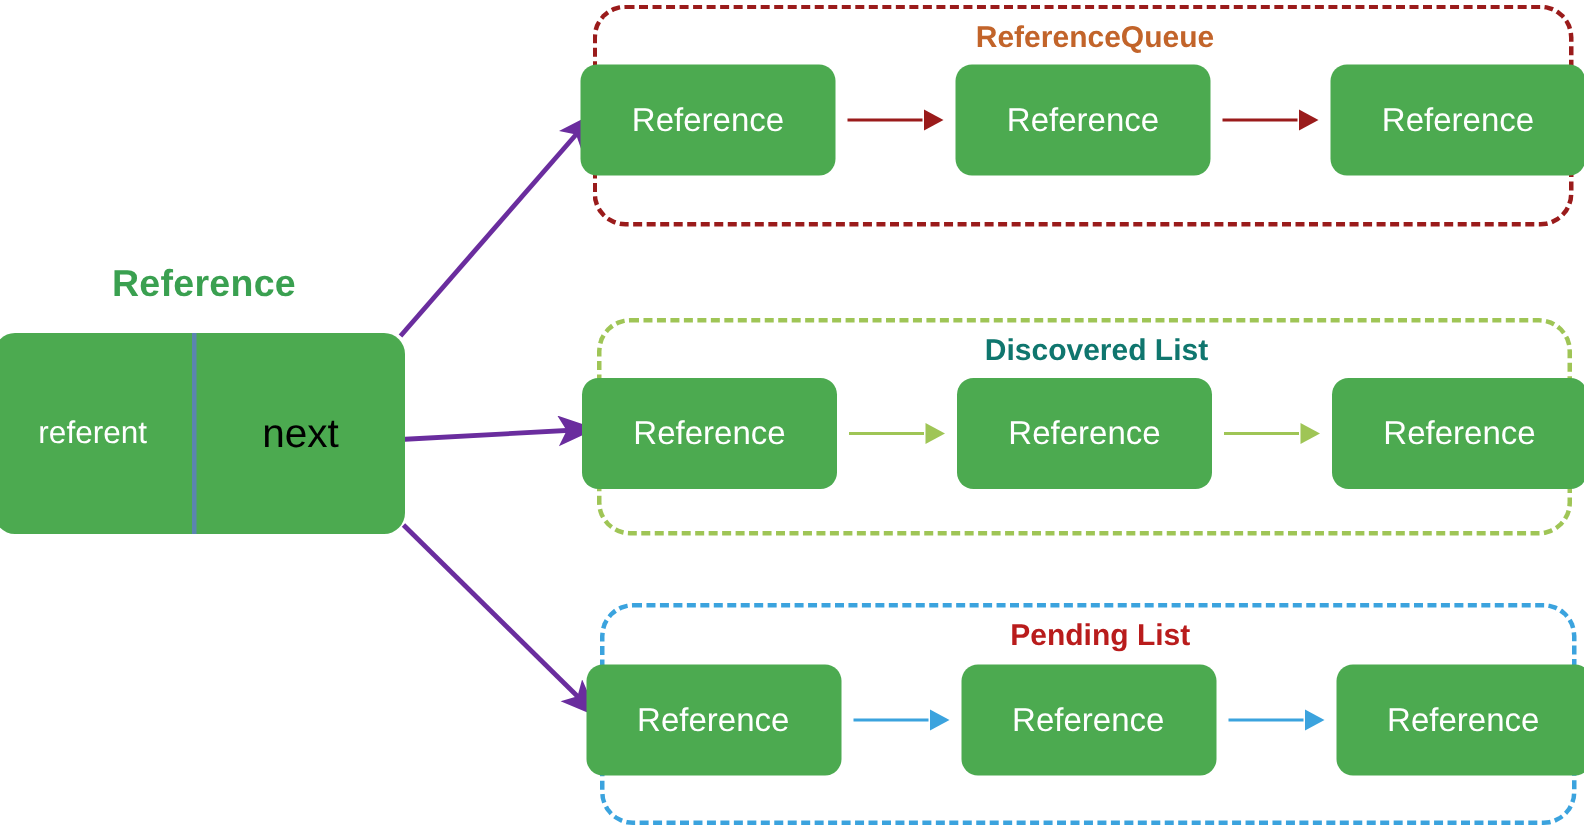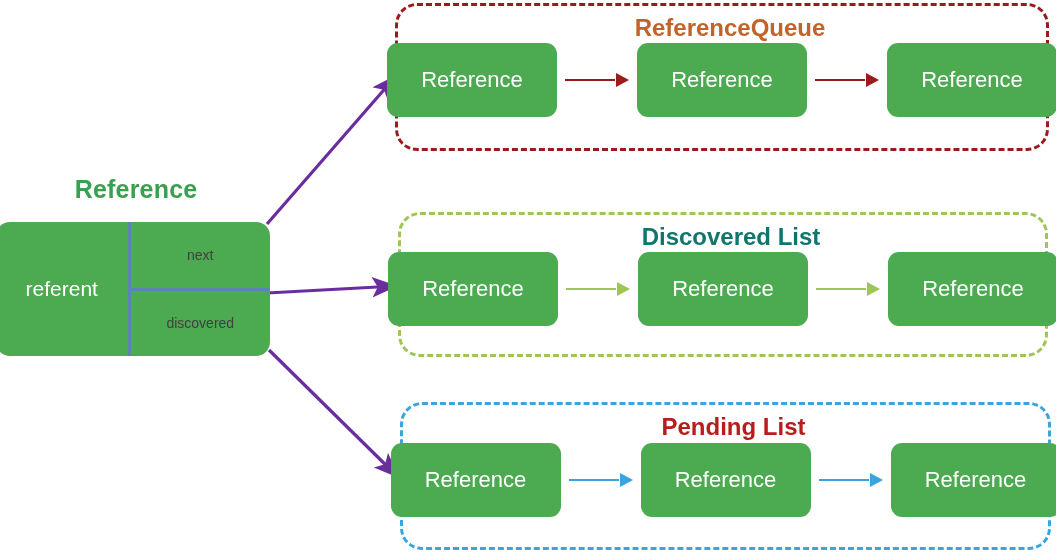--- a/index.html
+++ b/index.html
@@ -54,41 +54,41 @@
     width: 141px;
     border-left: 3px solid #5B85B0;
     display: flex;
     flex-direction: column;
   }
   #ref-struct .field-cell {
     flex: 1 1 0;
     display: flex;
     align-items: center;
     justify-content: center;
-    color: #404040;
-    font-size: 14px;
+    color: #000000;
+    font-size: 27px;
     text-align: right;
   }
   #ref-struct .field-cell + .field-cell {
     border-top: 3px solid #5B85B0;
   }
 
   
   .list-container {
     position: absolute;
     border-radius: 22px;
     box-sizing: border-box;
   }
   .list-title {
     position: absolute;
     left: 16px;
     right: 0;
     top: 8px;
     text-align: center;
-    font-size: 24px;
+    font-size: 20px;
     font-weight: 700;
   }
   .nodes-row {
     position: absolute;
     left: 0;
     right: 0;
     display: flex;
     flex-direction: row;
     align-items: center;
     justify-content: center;
@@ -192,21 +192,20 @@
     <line x1="267" y1="293" x2="396" y2="286" stroke="#6A2D9E" stroke-width="3.2" marker-end="url(#arrowPurple)"></line>
     <line x1="269" y1="350" x2="398" y2="477" stroke="#6A2D9E" stroke-width="3.2" marker-end="url(#arrowPurple)"></line>
   </svg>
 
   <div id="ref-struct-title">Reference</div>
 
   <div id="ref-struct">
     <div class="referent-cell">referent</div>
     <div class="fields-col">
       <div class="field-cell">next</div>
-      <div class="field-cell">discovered</div>
     </div>
   </div>
 
   <div class="list-container" id="queue-container">
     <div class="list-title" id="queue-title">ReferenceQueue</div>
     <div class="nodes-row" id="queue-row">
       <div class="node-box">Reference</div>
       <div class="node-arrow">
         <div class="shaft"></div>
           <div class="head"></div>

